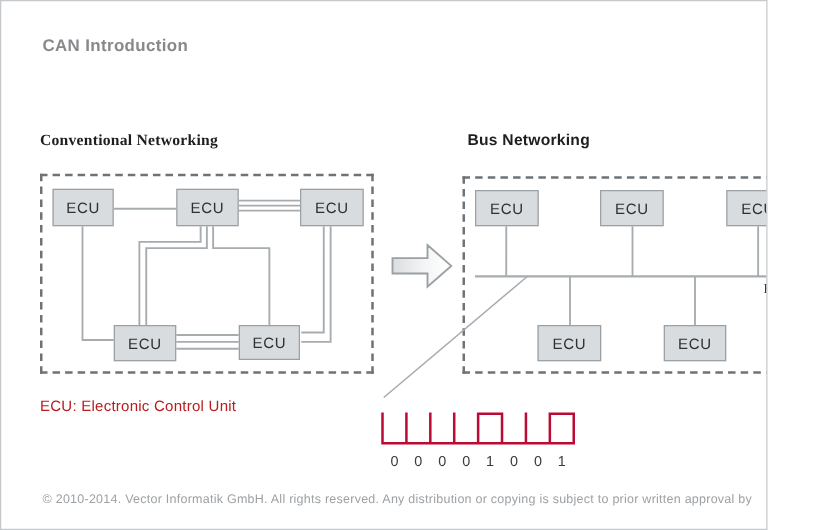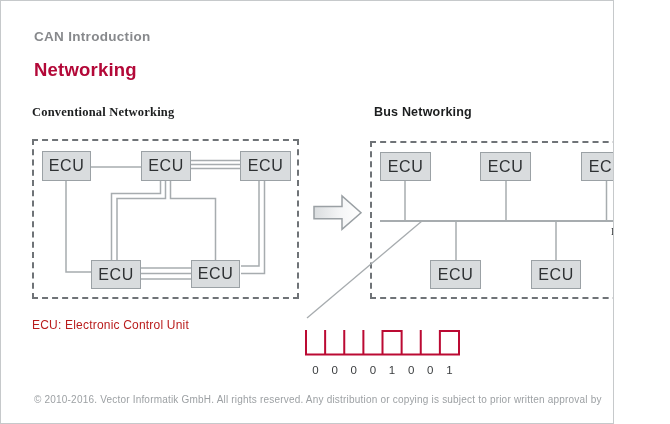--- a/index.html
+++ b/index.html
@@ -23,21 +23,21 @@
   .heading-left { left:31px;font-family:Liberation Serif, serif; }
   .heading-right { left:373px; }
   .dashed-box { position:absolute; border:2px dashed #6f7377; box-sizing:border-box; }
   .box-left  { left:31px;  top:138px; width:267px; height:160px; }
   .box-right { left:369px; top:140px; width:269px; height:158px; }
   .lines-layer { position:absolute; left:0; top:0; width:670px; height:424px; pointer-events:none; }
   .ecu {
     position:absolute; box-sizing:border-box;
     background:#d9dcde; border:1.4px solid #9ba1a5;
     display:flex; align-items:center; justify-content:center;
-    font-size:16px; color:#2e3133; letter-spacing:.6px;text-align:center;
+    font-size:12px; color:#2e3133; letter-spacing:.6px;text-align:center;
   }
   .bus-label {
     position:absolute; left:596px; top:224px; width:31px; text-align:right;
     font-size:11px; color:#2e3133;font-family:Liberation Serif, serif;
   }
   .caption {
     position:absolute; left:31px; top:317px;
     font-size:12px; color:#b91c1c; letter-spacing:.2px;
   }
   .bit-row {
@@ -51,21 +51,20 @@
     position:absolute; left:33px; top:391px; width:620px;
     font-size:10px; line-height:15.5px; color:#9da1a4; letter-spacing:.2px;
   }
 </style>
 </head>
 <body>
 
 <div class="canvas">
 
   <div class="pretitle">CAN Introduction</div>
-  <div class="title">Networking</div>
 
   <div class="section-heading heading-left">Conventional Networking</div>
   <div class="section-heading heading-right">Bus Networking</div>
 
   <div class="dashed-box box-left"></div>
   <div class="dashed-box box-right"></div>
 
   <svg class="lines-layer" viewBox="0 0 670 424">
     <defs>
       <linearGradient id="arrowFill" x1="0" y1="0" x2="1" y2="0">
@@ -127,16 +126,16 @@
     <span>0</span>
     <span>0</span>
     <span>0</span>
     <span>1</span>
     <span>0</span>
     <span>0</span>
     <span>1</span>
   </div>
 
   <div class="footer">
-    <div>© 2010-2016. Vector Informatik GmbH. All rights reserved. Any distribution or copying is subject to prior written approval by</div>
+    <div>© 2010-2014. Vector Informatik GmbH. All rights reserved. Any distribution or copying is subject to prior written approval by</div>
   </div>
 
 </div>
 
 </body></html>

